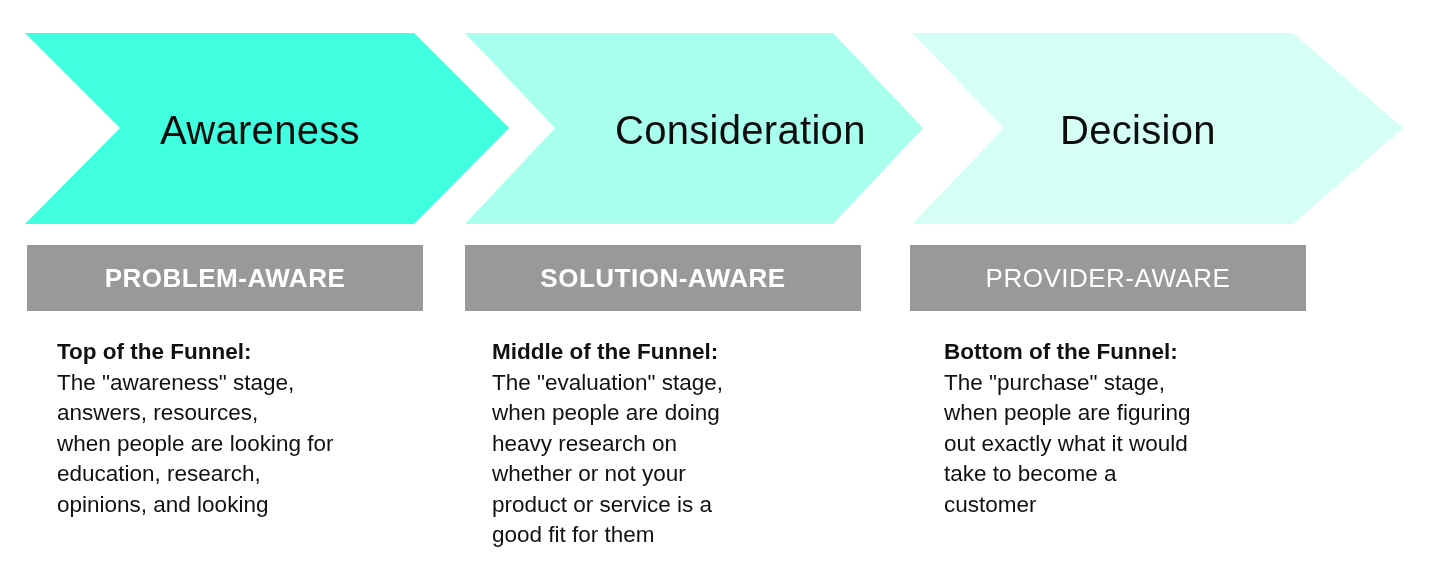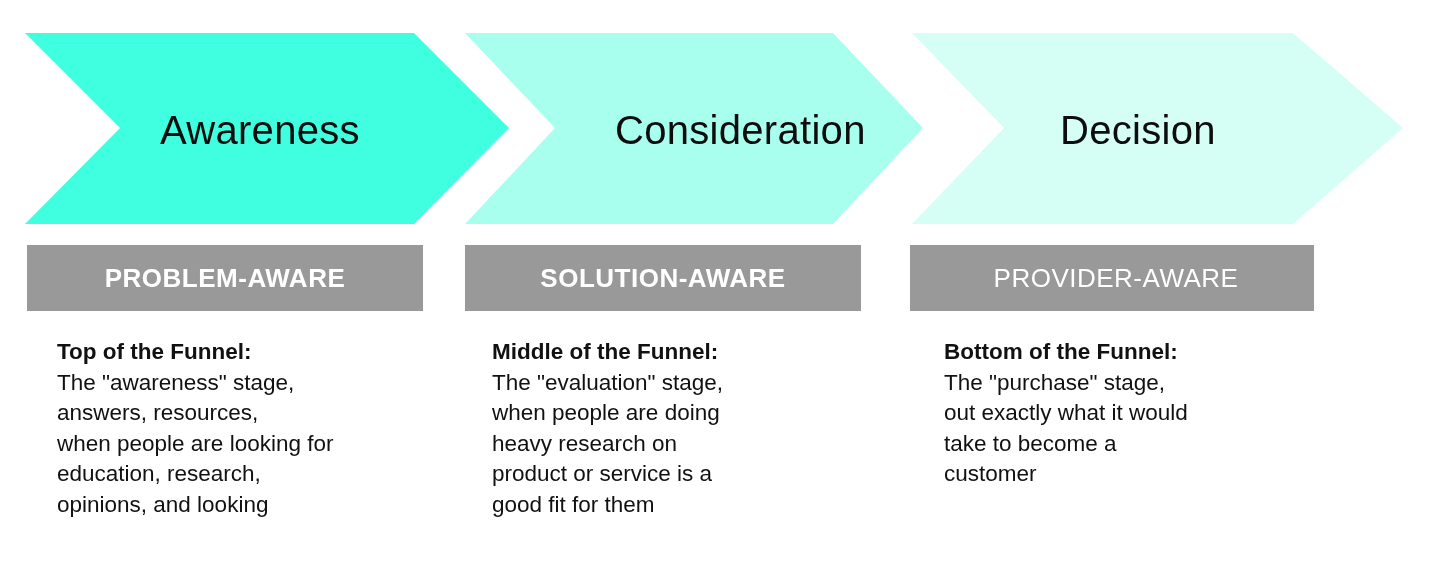--- a/index.html
+++ b/index.html
@@ -23,39 +23,41 @@
   <polygon points="465,33 833,33 923,128 833,224 465,224 555,128" fill="#A8FFEE"></polygon>
   <polygon points="912,33 1293,33 1403,128 1293,224 912,224 1004,128" fill="#D5FFF5"></polygon>
 </svg>
 
 <div class="stage-title" style="left:160px; width:280px;">Awareness</div>
 <div class="stage-title" style="left:615px; width:320px;">Consideration</div>
 <div class="stage-title" style="left:1060px; width:240px;">Decision</div>
 
 <div class="tag" style="left:27px;font-weight:bold;">PROBLEM-AWARE</div>
 <div class="tag" style="left:465px;font-weight:bold;">SOLUTION-AWARE</div>
-<div class="tag" style="left:910px;padding-left:8px;">PROVIDER-AWARE</div>
+<div class="tag" style="left:910px;">PROVIDER-AWARE</div>
 
 <div class="desc" style="left:41px;margin-left:16px;">
   <span class="head">Top of the Funnel:</span>
   <span class="line">The "awareness" stage,</span>
   <span class="line">answers, resources,</span>
   <span class="line">when people are looking for</span>
   <span class="line">education, research,</span>
   <span class="line">opinions, and looking</span>
 </div>
 
 <div class="desc" style="left:492px;">
   <span class="head">Middle of the Funnel:</span>
   <span class="line">The "evaluation" stage,</span>
   <span class="line">when people are doing</span>
   <span class="line">heavy research on</span>
+  <span class="line">whether or not your</span>
   <span class="line">product or service is a</span>
   <span class="line">good fit for them</span>
 </div>
 
 <div class="desc" style="left:944px;">
   <span class="head">Bottom of the Funnel:</span>
   <span class="line">The "purchase" stage,</span>
+  <span class="line">when people are figuring</span>
   <span class="line">out exactly what it would</span>
   <span class="line">take to become a</span>
   <span class="line">customer</span>
 </div>
 
 </body></html>

